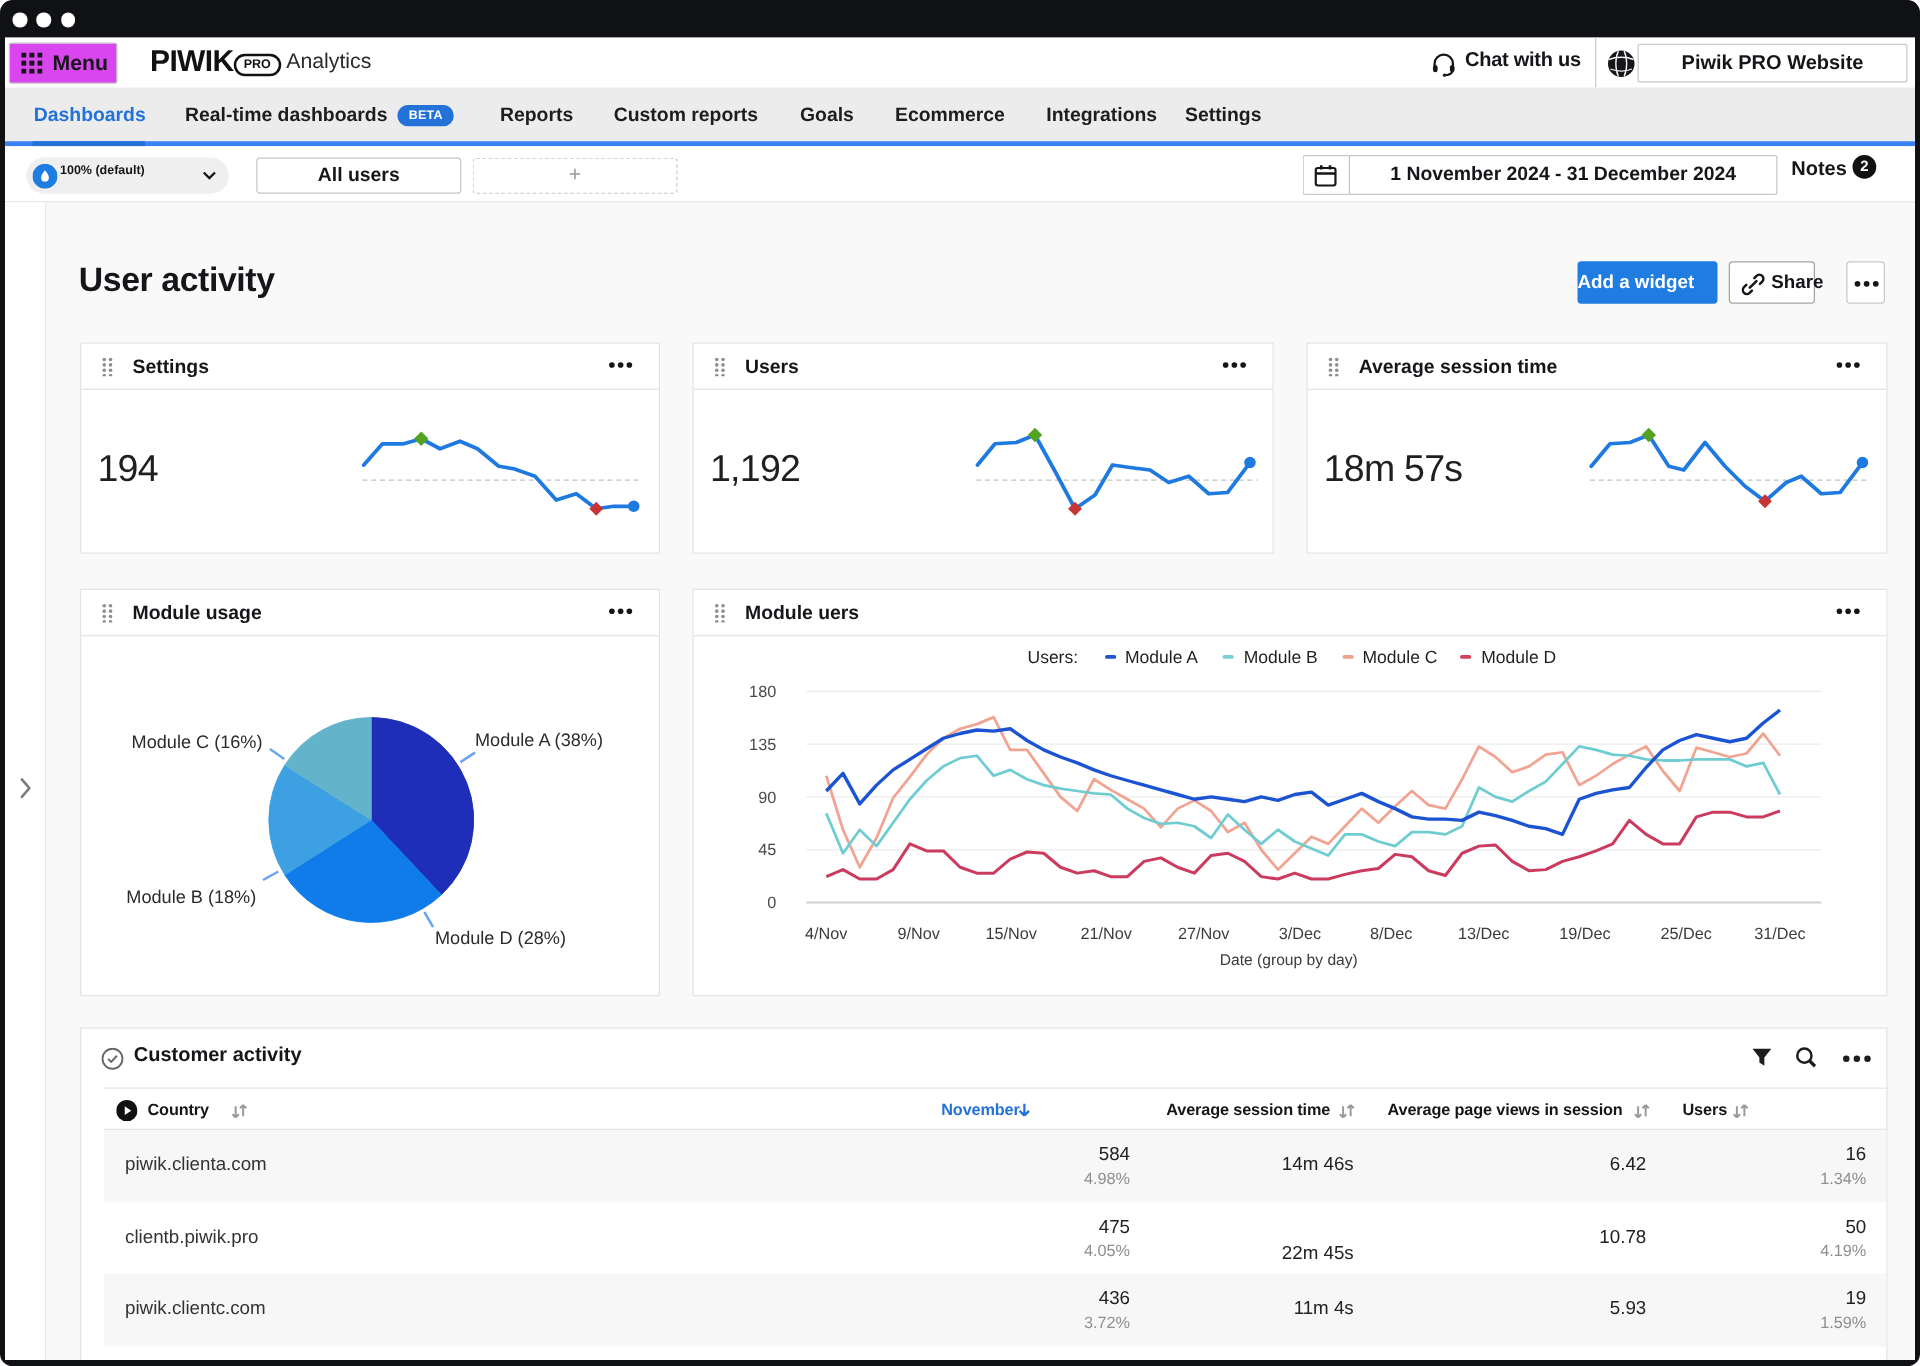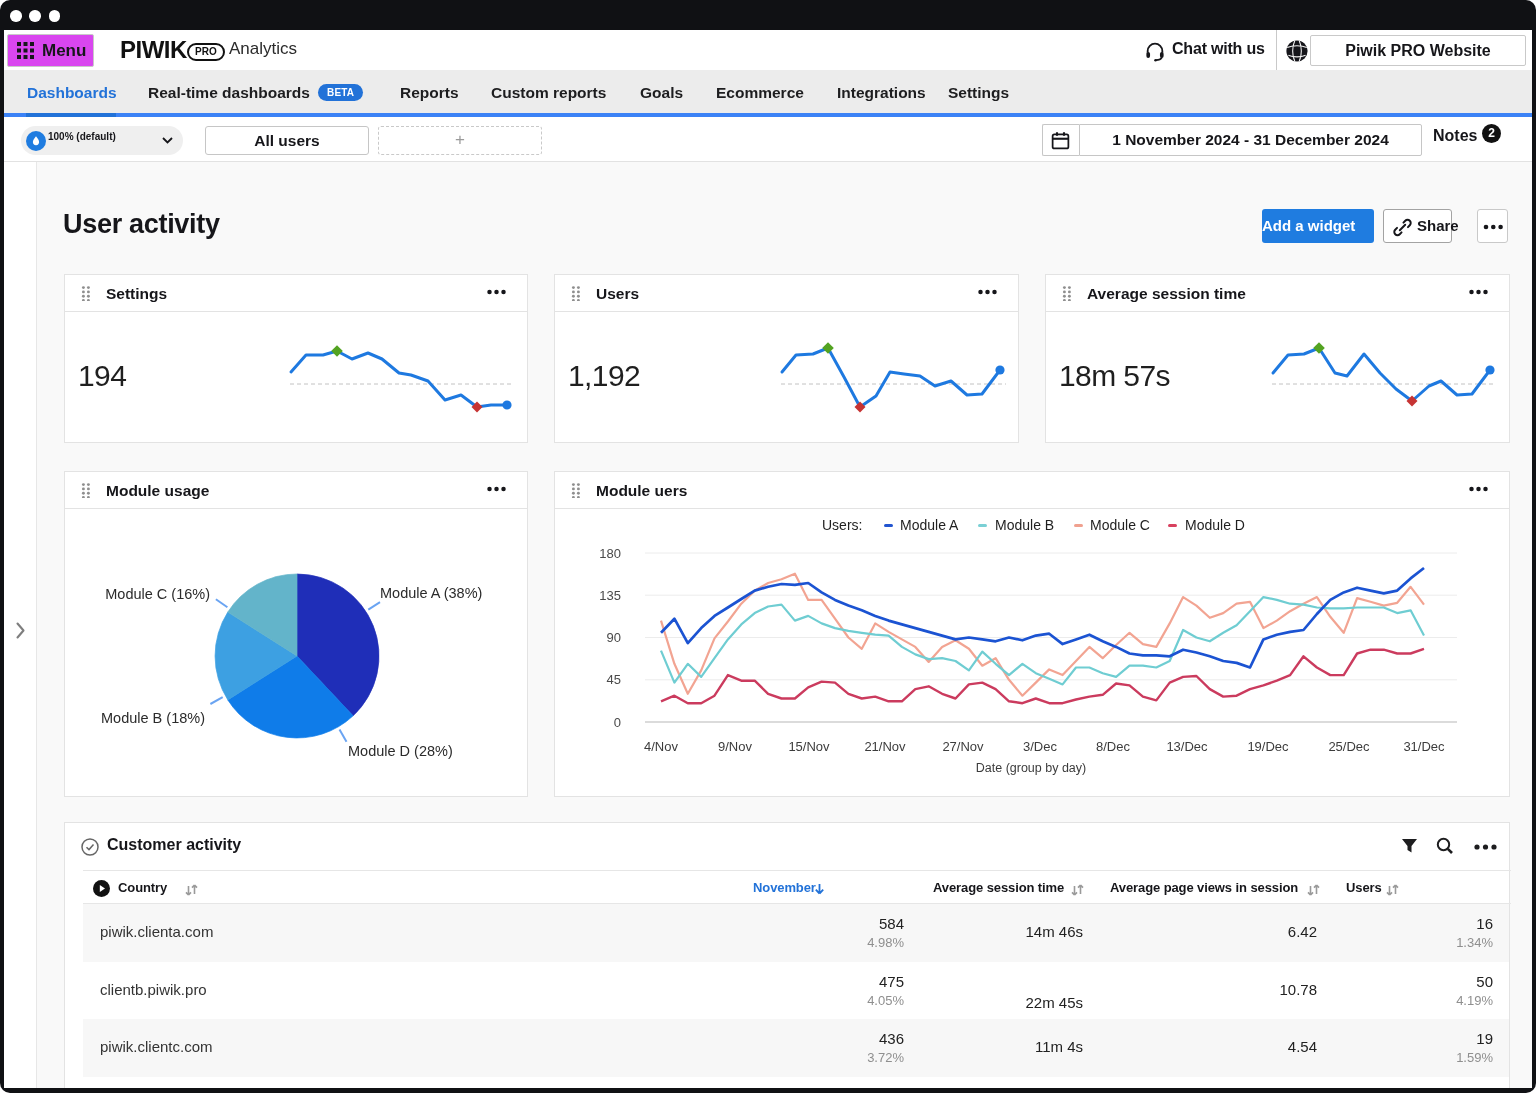--- a/index.html
+++ b/index.html
@@ -420,19 +420,19 @@
   <div class="num" style="right:426px;top:32px">22m 45s</div>
   <div class="num" style="right:192px;top:19px">10.78</div>
   <div class="num" style="right:16px;top:11px">50</div>
   <div class="pct" style="right:16px;top:31px">4.19%</div>
 </div>
   <div class="abs" style="left:18px;top:196px;width:1426px;height:58px;background:#f7f7f7">
   <div class="tdom">piwik.clientc.com</div>
   <div class="num" style="right:605px;top:11px">436</div>
   <div class="pct" style="right:605px;top:31px">3.72%</div>
   <div class="num" style="right:426px;top:19px">11m 4s</div>
-  <div class="num" style="right:192px;top:19px">4.54</div>
+  <div class="num" style="right:192px;top:19px">5.93</div>
   <div class="num" style="right:16px;top:11px">19</div>
   <div class="pct" style="right:16px;top:31px">1.59%</div>
 </div>
 </div>
   </div>
 </div>
 
 </body></html>

